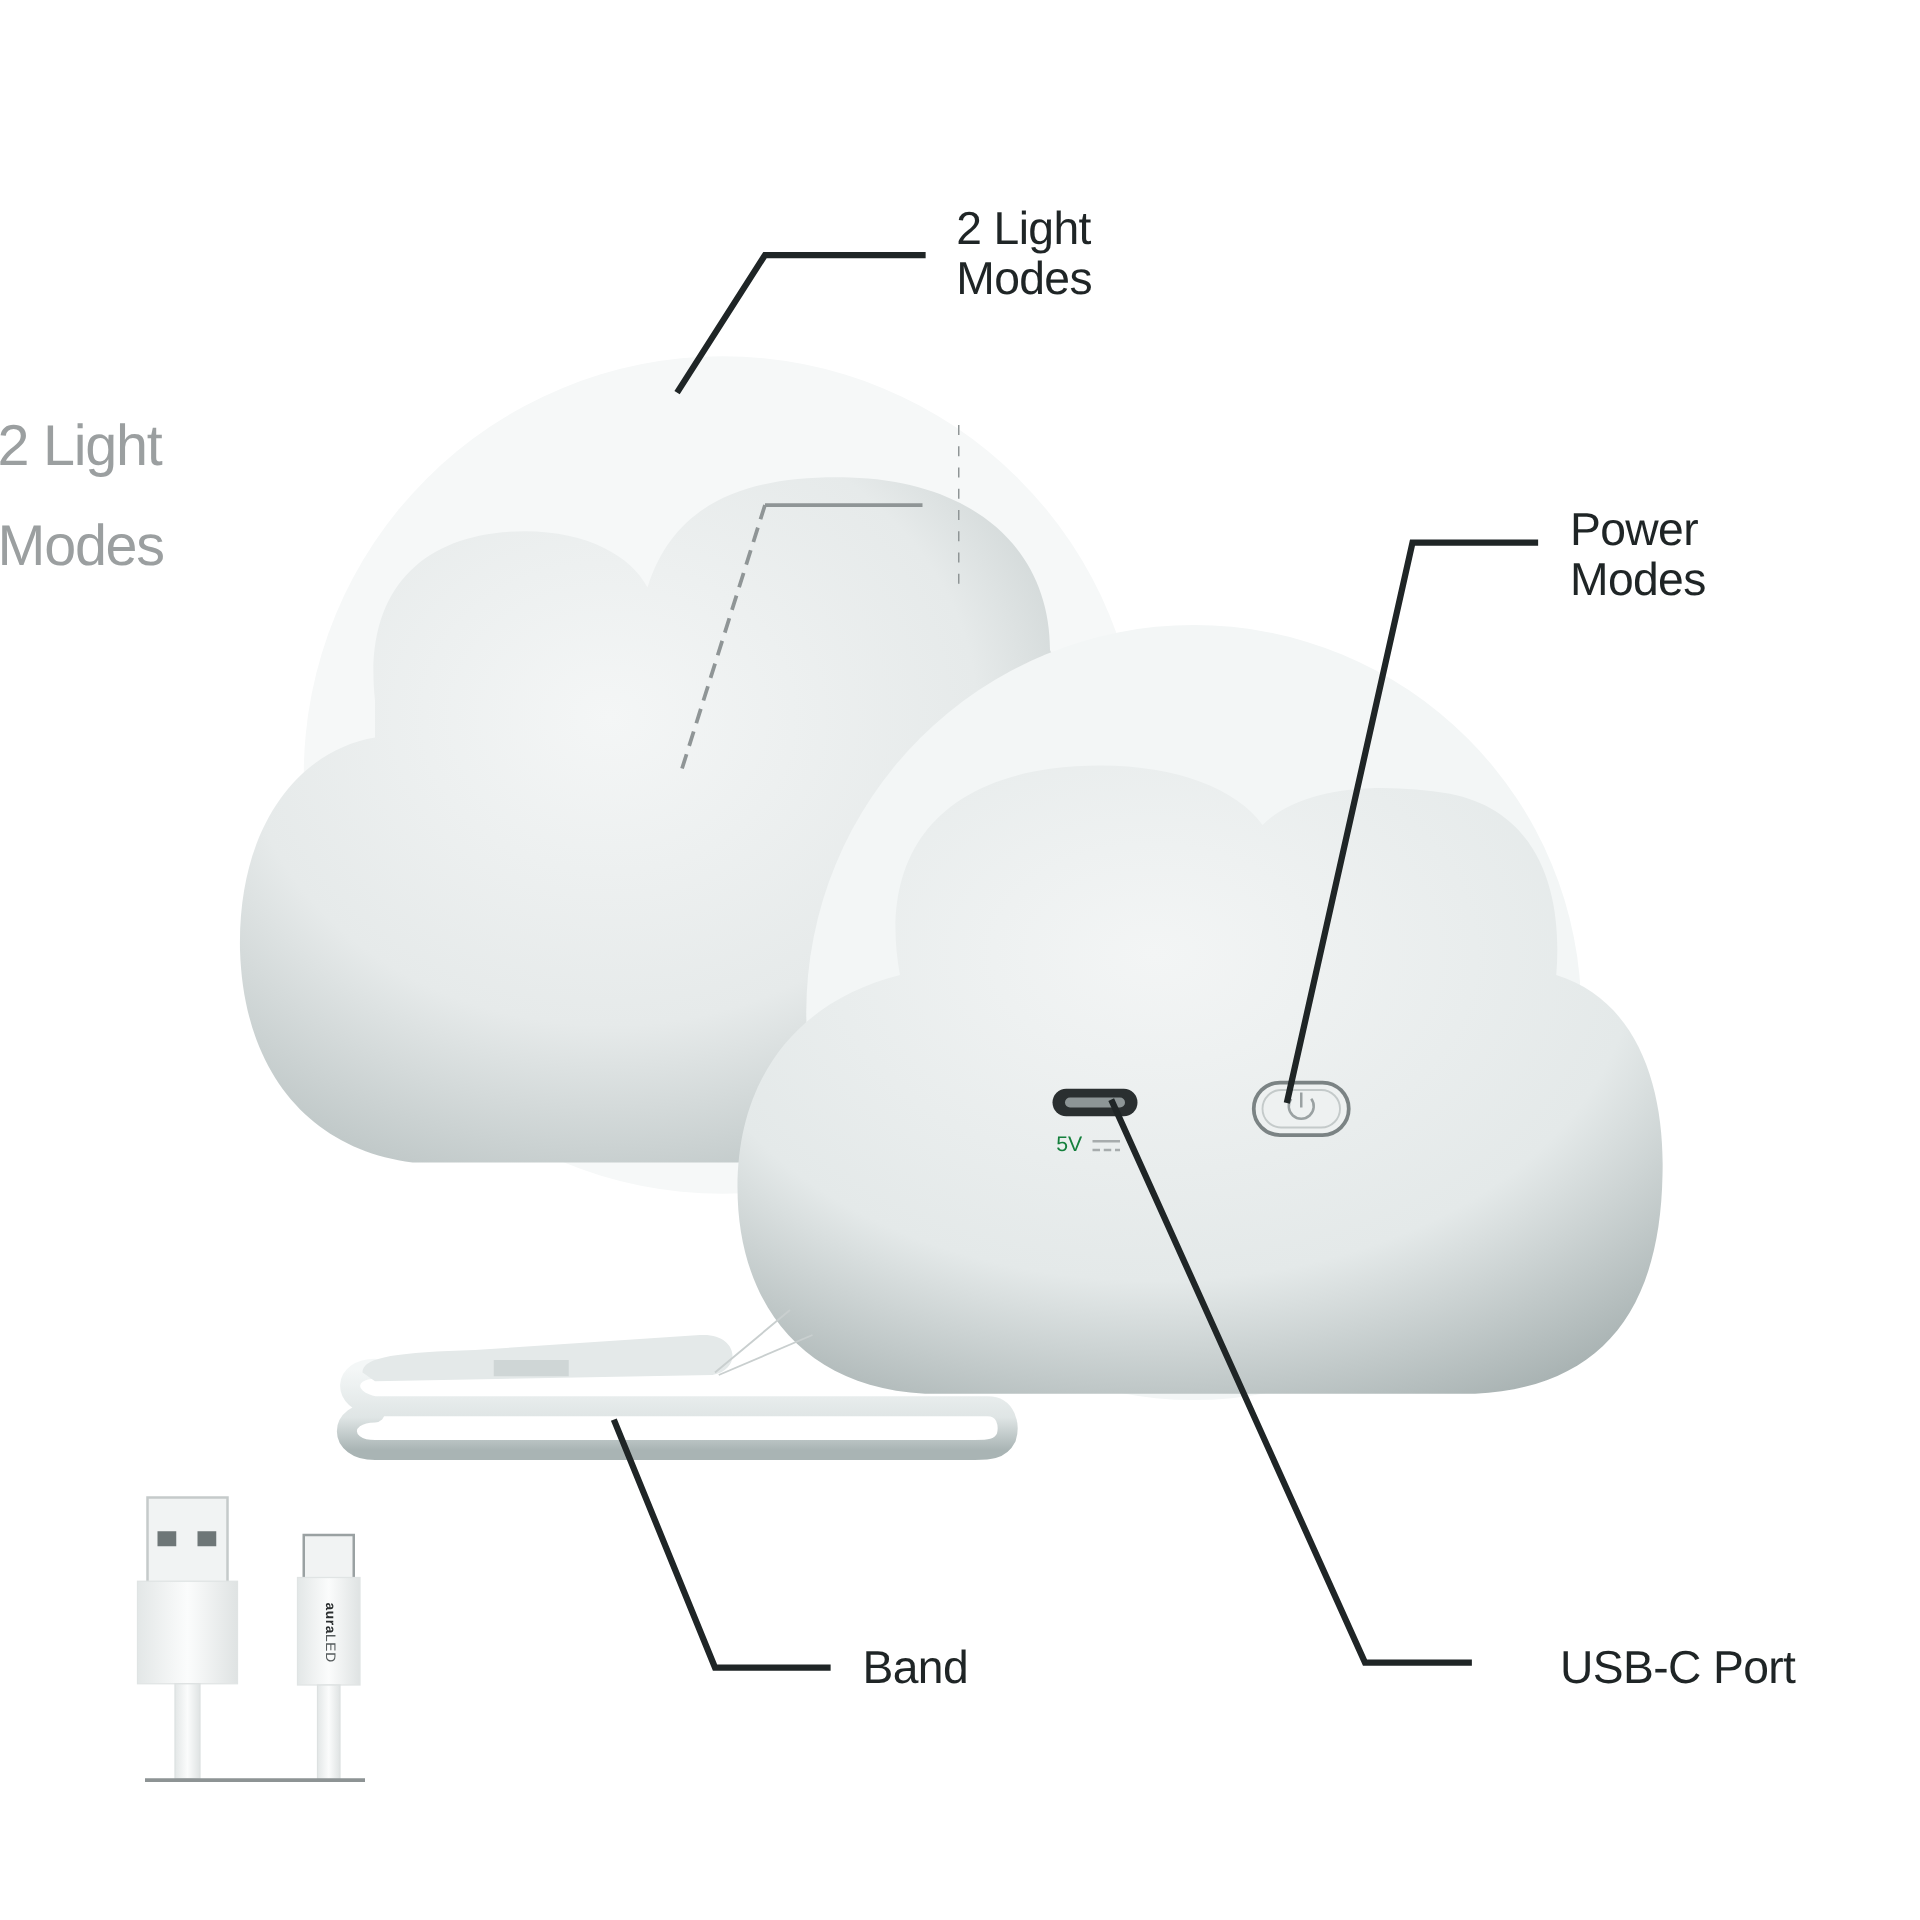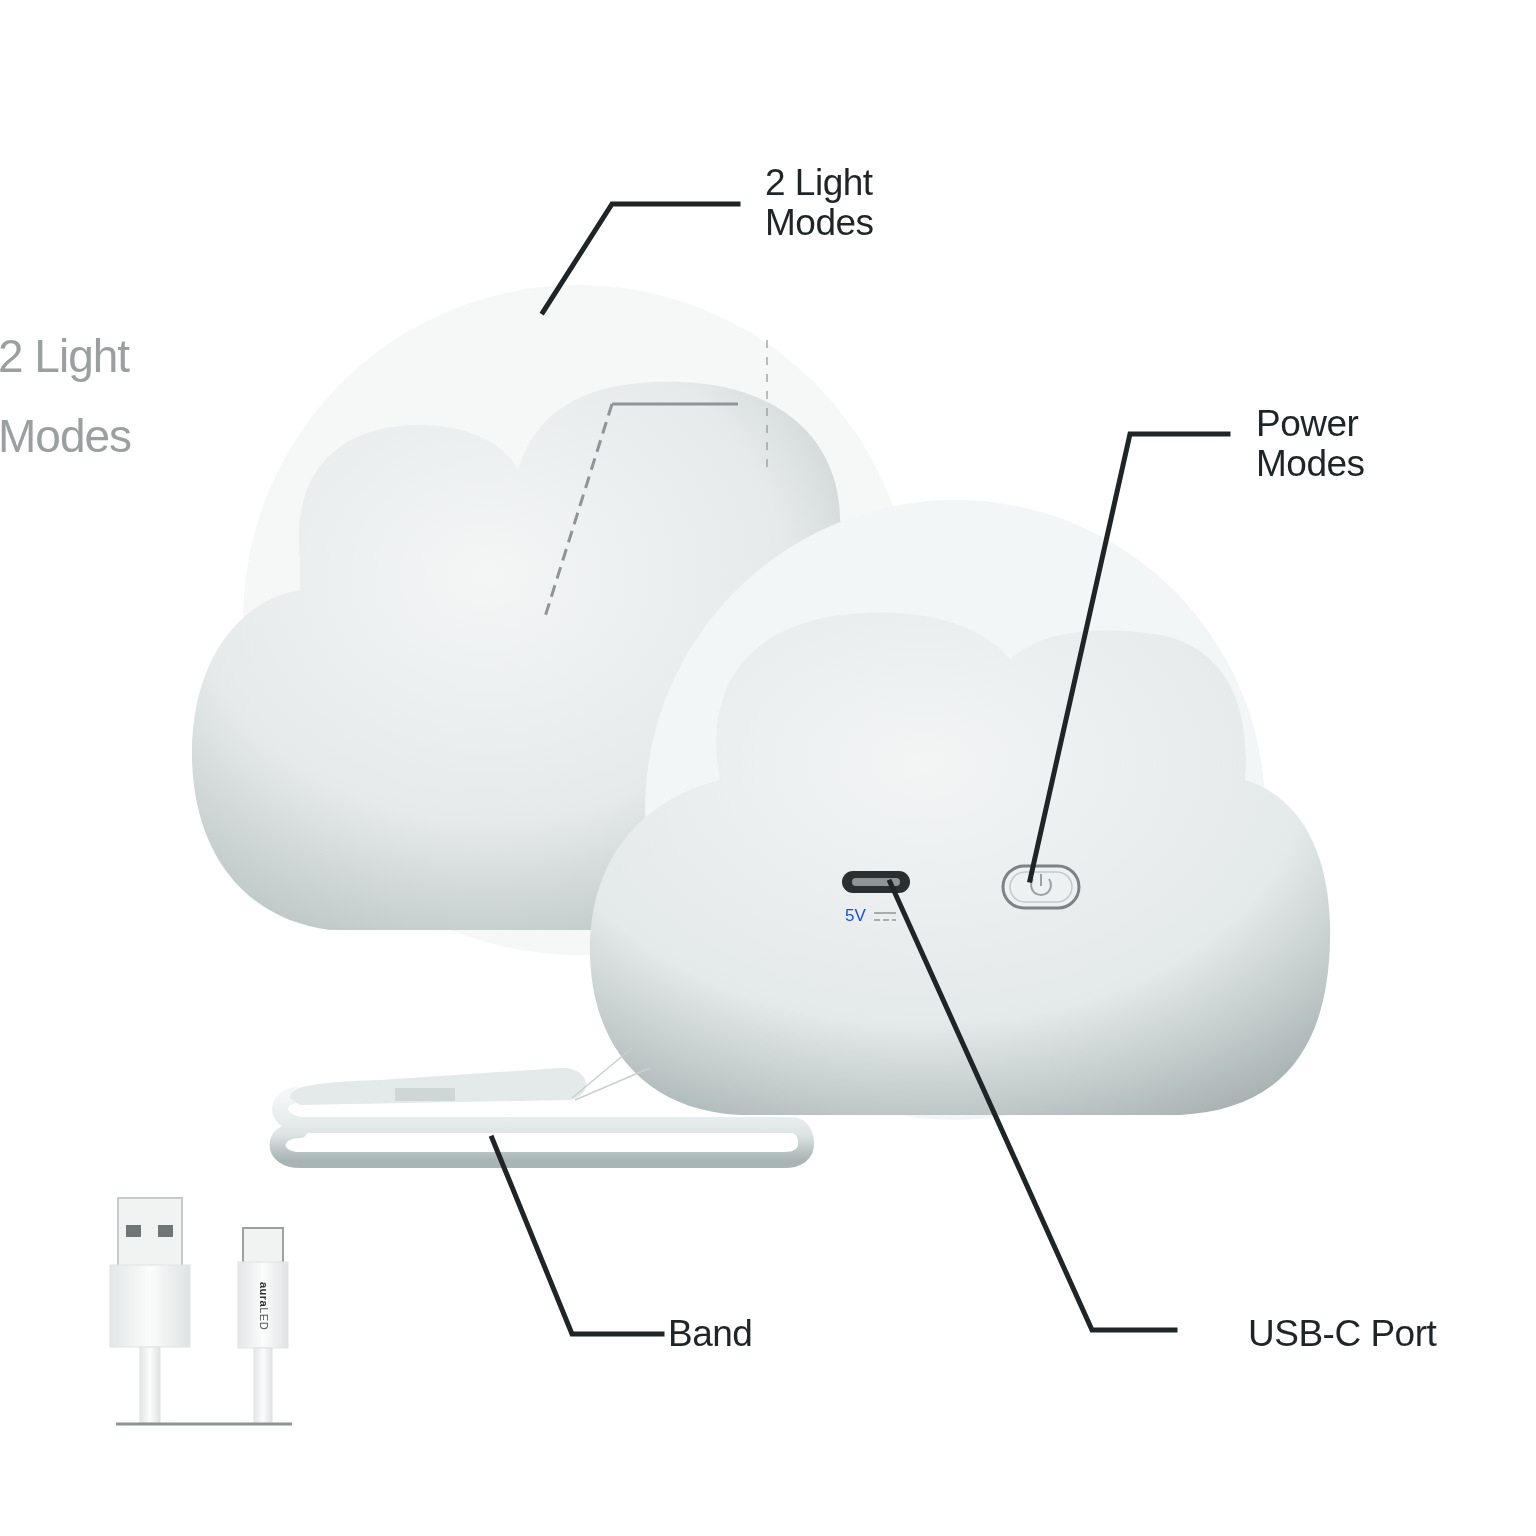--- a/index.html
+++ b/index.html
@@ -37,21 +37,21 @@
       color: #8a8f90;
       font-size: 46px;
       line-height: 46px;
       letter-spacing: -1px;
       white-space: nowrap;
       opacity: 0.85;
     }
     .ghost-label .line { display: block; }
     .volt-text {
       position: absolute;
-      color: #1d4ed8;
+      color: #15803d;
       font-size: 17px;
       letter-spacing: 0px;
     }
     .brand-text {
       position: absolute;
       color: #2b2f30;
       font-size: 11px;
       font-weight: bold;
       transform-origin: left top;
       transform: rotate(90deg);
@@ -201,21 +201,21 @@
   <div class="label" style="left:765px; top:163px;">
     <span class="line">2 Light</span>
     <span class="line">Modes</span>
   </div>
 
   <div class="label" style="left:1256px; top:372px;margin-top:32px;">
     <span class="line">Power</span>
     <span class="line">Modes</span>
   </div>
 
-  <div class="label" style="left:668px; top:1314px;">
+  <div class="label" style="left:690px; top:1314px;">
     <span class="line">Band</span>
   </div>
 
   <div class="label" style="left:1248px; top:1314px;">
     <span class="line">USB-C Port</span>
   </div>
 
   <span class="volt-text" style="left:845px; top:906px;">5V</span>
 
   <div class="brand-text" style="left:270px; top:1282px;">

